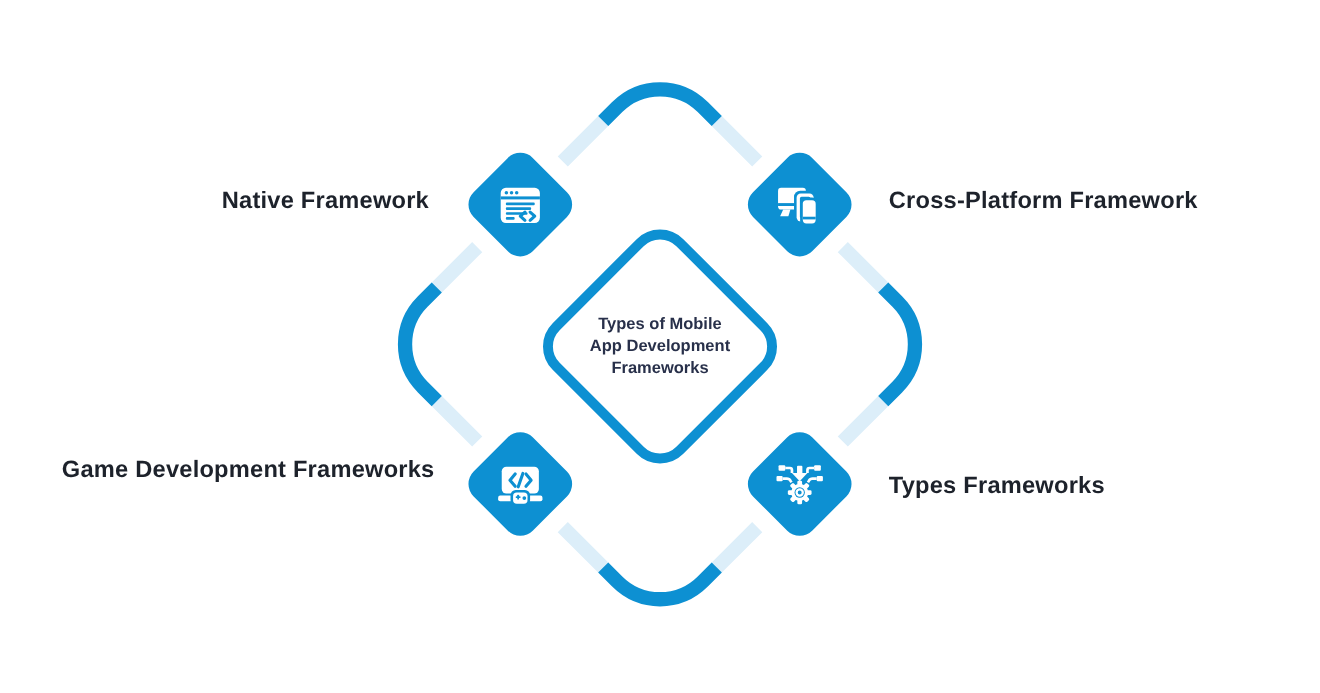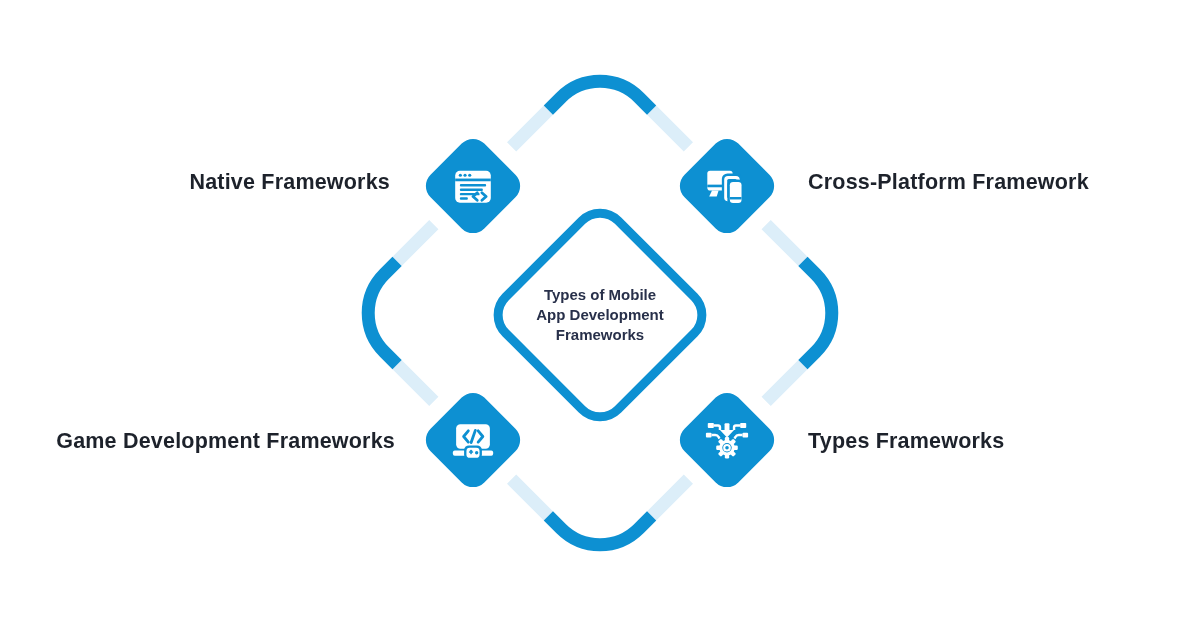--- a/index.html
+++ b/index.html
@@ -50,21 +50,21 @@
   .fa{fill:var(--accent);}
   .sw{stroke:var(--icon-glyph);fill:none;}
   .sa{stroke:var(--accent);fill:none;}
 
   .node-label{
     position:absolute;font-size:21.5px;font-weight:700;color:var(--label-text);
     white-space:nowrap;line-height:25px;letter-spacing:.2px;text-align:right;
   }
   .label-native{right:810px;top:170px;text-align:right;}
   .label-cross{left:808px;top:170px;}
-  .label-game{right:805px;top:429px;text-align:left;}
+  .label-game{right:805px;top:415px;text-align:left;}
   .label-hybrid{left:808px;top:429px;}
 </style>
 </head>
 <body>
 
 <div class="canvas">
 
   <svg class="ring" viewBox="0 0 1200 630" aria-hidden="true">
     <g transform="rotate(45 600 313)" fill="none" stroke-width="13">
       <g class="ring-light">
@@ -162,18 +162,18 @@
             <rect x="-2.3" y="-11.5" width="4.6" height="6" rx="1.3" transform="rotate(270)"></rect>
             <rect x="-2.3" y="-11.5" width="4.6" height="6" rx="1.3" transform="rotate(315)"></rect>
           </g>
           <circle class="fa" r="5"></circle>
           <circle class="sw" r="3" stroke-width="2.2"></circle>
         </g>
       </svg>
     </div>
   </div>
 
-  <div class="node-label label-native">Native Frameworks</div>
+  <div class="node-label label-native">Native Framework</div>
   <div class="node-label label-cross">Cross-Platform Framework</div>
   <div class="node-label label-game">Game Development Frameworks</div>
   <div class="node-label label-hybrid">Types Frameworks</div>
 
 </div>
 
 </body></html>

